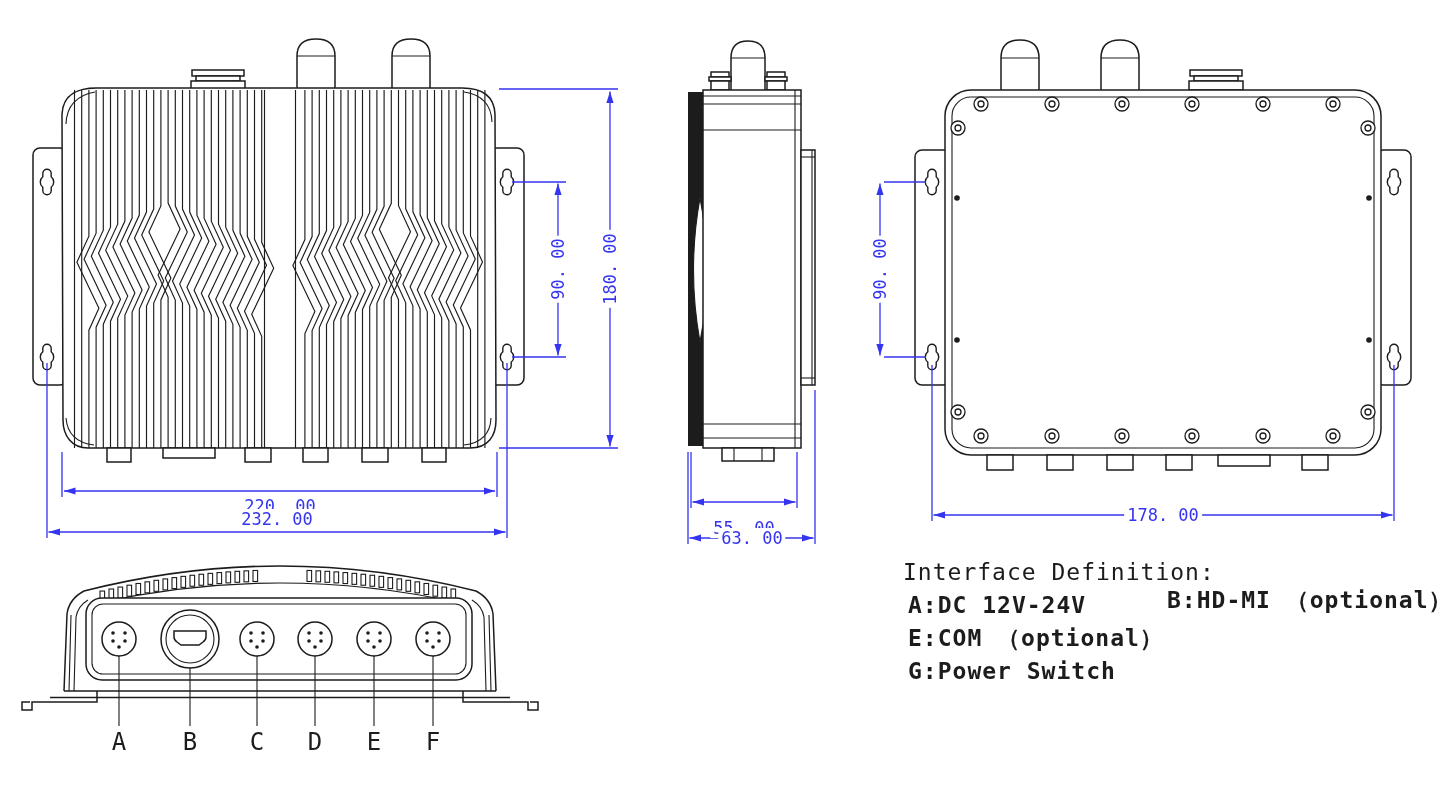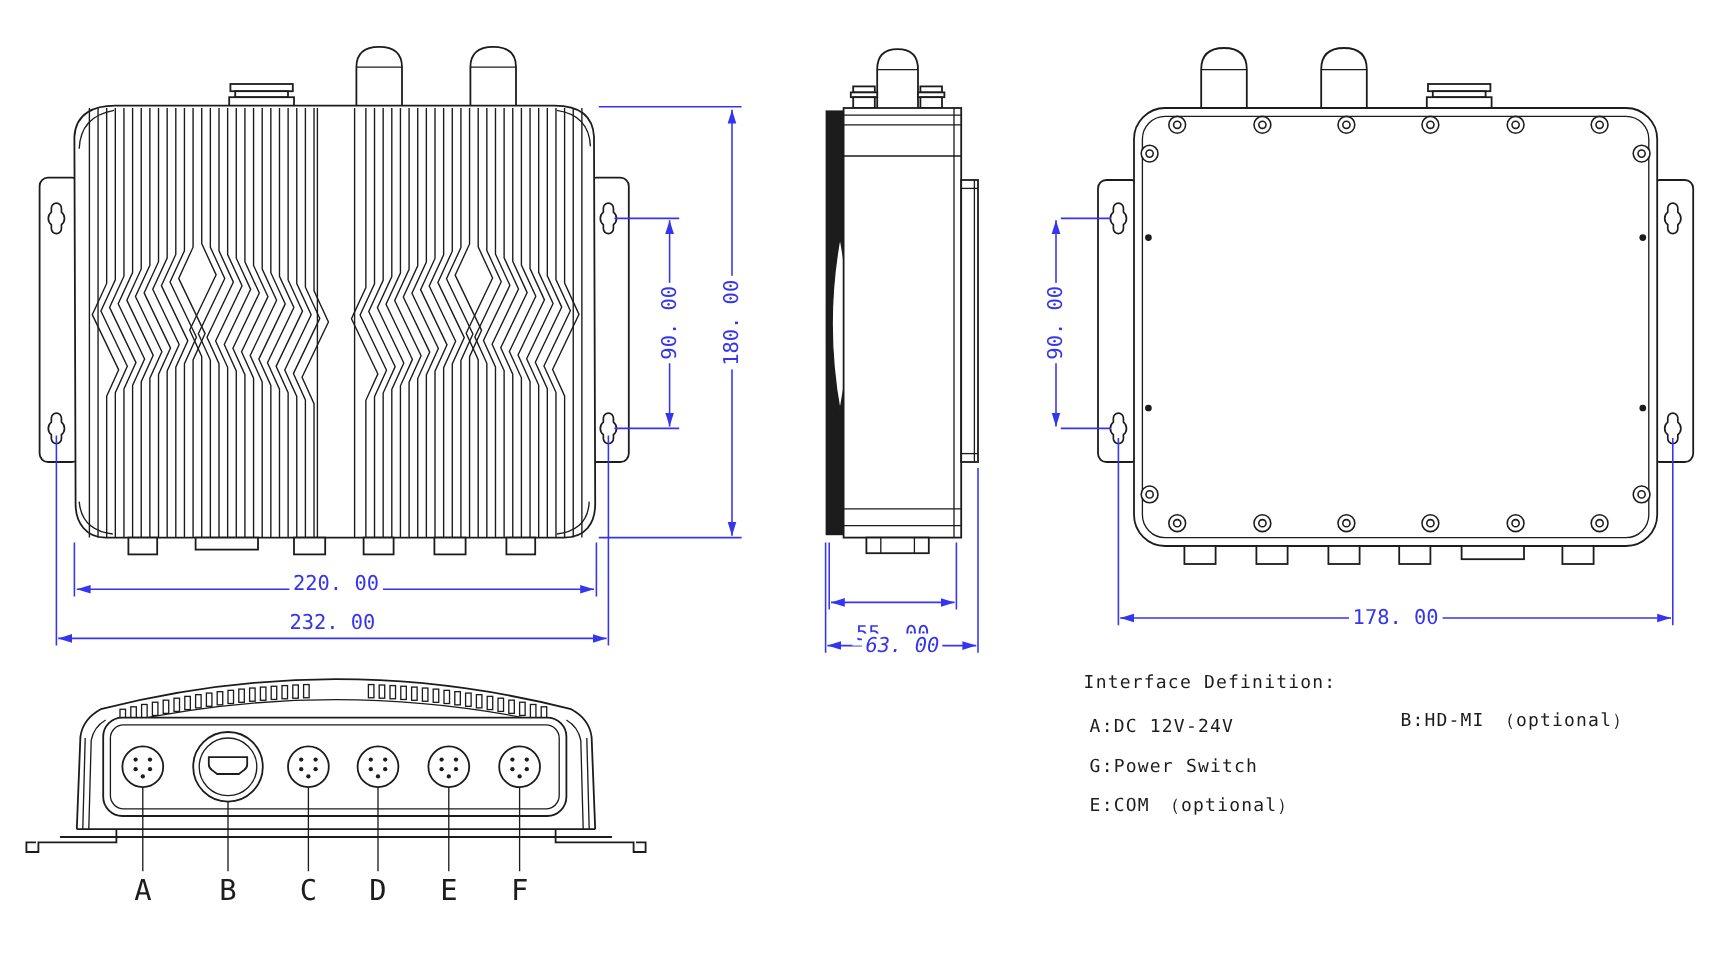--- a/index.html
+++ b/index.html
@@ -17,22 +17,22 @@
   #screws circle{fill:#fff;stroke:var(--ink);stroke-width:1.3;}
   #screws .dot{fill:var(--ink);stroke:none;}
   #ports circle{fill:#fff;stroke:var(--ink);stroke-width:1.5;}
   #ports .dot{fill:var(--ink);stroke:none;}
   .dim{stroke:var(--dim);fill:none;stroke-width:1.3;}
   .dimfill{fill:var(--dim);}
   .dimlabel{position:absolute;color:var(--dim);background:#fff;padding:0 3px;
             font-size:17px;white-space:nowrap;transform:translate(-50%,-50%);}
   .dimlabel.vert{transform:translate(-50%,-50%) rotate(-90deg);}
   .portlabel{position:absolute;color:var(--ink);font-size:24px;transform:translateX(-50%);}
-  .ifdef{position:absolute;color:var(--ink);font-size:15px;letter-spacing:1px;white-space:nowrap;}
-  .ifdef-col div{height:33px;line-height:33px;}
+  .ifdef{position:absolute;color:var(--ink);font-size:23px;letter-spacing:1px;white-space:nowrap;}
+  .ifdef-col div{height:33px;line-height:33px;font-weight:bold;}
 </style>
 </head>
 <body>
 
 <div class="stage">
 
 <svg width="1445" height="805" viewBox="0 0 1445 805">
   <defs>
     <marker id="arr" markerWidth="14" markerHeight="10" refX="11.5" refY="5" orient="auto-start-reverse" markerUnits="userSpaceOnUse">
       <path d="M0,1.4 L11.5,5 L0,8.6 Z" class="dimfill"></path>
@@ -334,39 +334,39 @@
     <line x1="689.5" y1="538" x2="813.5" y2="538" class="dim" marker-start="url(#arr)" marker-end="url(#arr)"></line>
 
     <path d="M884,182 H926 M884,357 H926" class="dim"></path>
     <line x1="880" y1="183.5" x2="880" y2="355.5" class="dim" marker-start="url(#arr)" marker-end="url(#arr)"></line>
 
     <path d="M932,365 V521 M1394,365 V521" class="dim"></path>
     <line x1="933.5" y1="515" x2="1392.5" y2="515" class="dim" marker-start="url(#arr)" marker-end="url(#arr)"></line>
   </g>
 </svg>
 
-<div class="dimlabel" style="left:280px;top:487px;">220. 00</div>
+<div class="dimlabel" style="left:280px;top:506px;">220. 00</div>
 <div class="dimlabel" style="left:277px;top:519px;">232. 00</div>
 <div class="dimlabel vert" style="left:558px;top:269px;">90. 00</div>
 <div class="dimlabel vert" style="left:610px;top:269px;">180. 00</div>
 <div class="dimlabel" style="left:744px;top:528px;">55. 00</div>
-<div class="dimlabel" style="left:752px;top:538px;font-style:italic;">63. 00</div>
+<div class="dimlabel" style="left:752px;top:538px;">63. 00</div>
 <div class="dimlabel vert" style="left:880px;top:269px;">90. 00</div>
 <div class="dimlabel" style="left:1163px;top:515px;">178. 00</div>
 
 <div class="portlabel" style="left:119px;top:728px;">A</div>
 <div class="portlabel" style="left:190px;top:728px;">B</div>
 <div class="portlabel" style="left:257px;top:728px;">C</div>
 <div class="portlabel" style="left:315px;top:728px;">D</div>
 <div class="portlabel" style="left:374px;top:728px;">E</div>
 <div class="portlabel" style="left:433px;top:728px;">F</div>
 
 <div class="ifdef" style="left:903px;top:559px;">Interface Definition:</div>
 <div class="ifdef ifdef-col" style="left:908px;top:589px;">
   <div>A:DC 12V-24V</div>
+  <div>E:COM （optional）</div>
   <div>G:Power Switch</div>
-  <div>E:COM （optional）</div>
 </div>
 <div class="ifdef ifdef-col" style="left:1167px;top:584px;">
   <div>B:HD-MI （optional）</div>
 </div>
 
 </div>
 
 </body></html>

